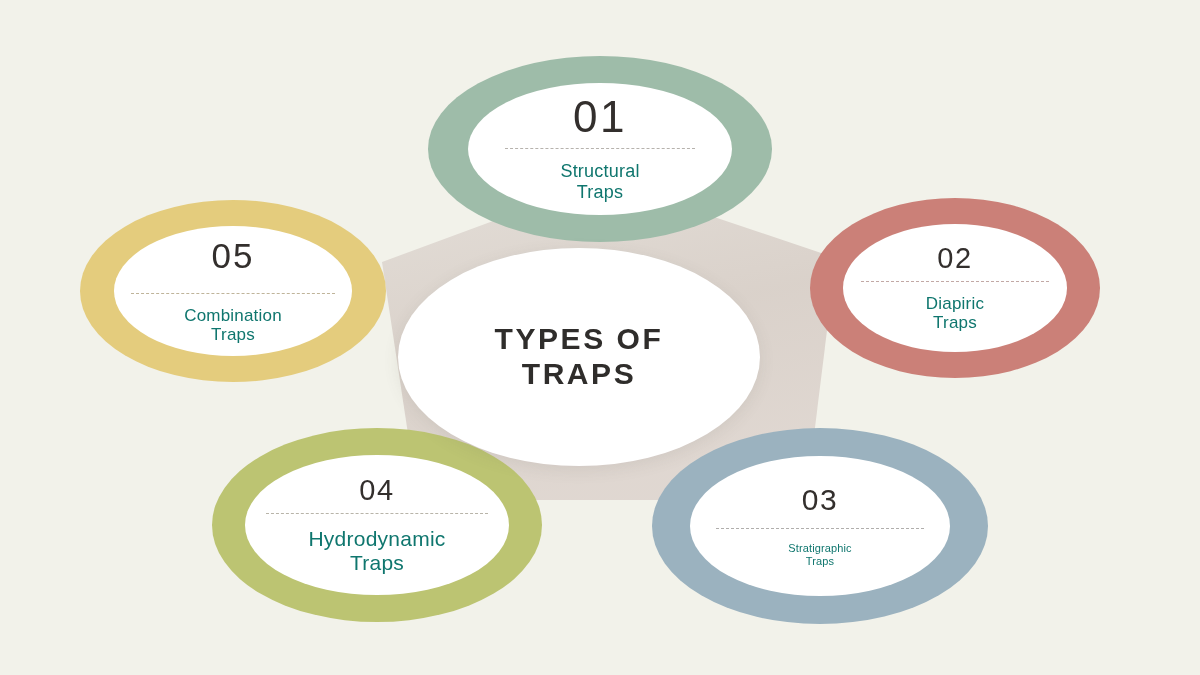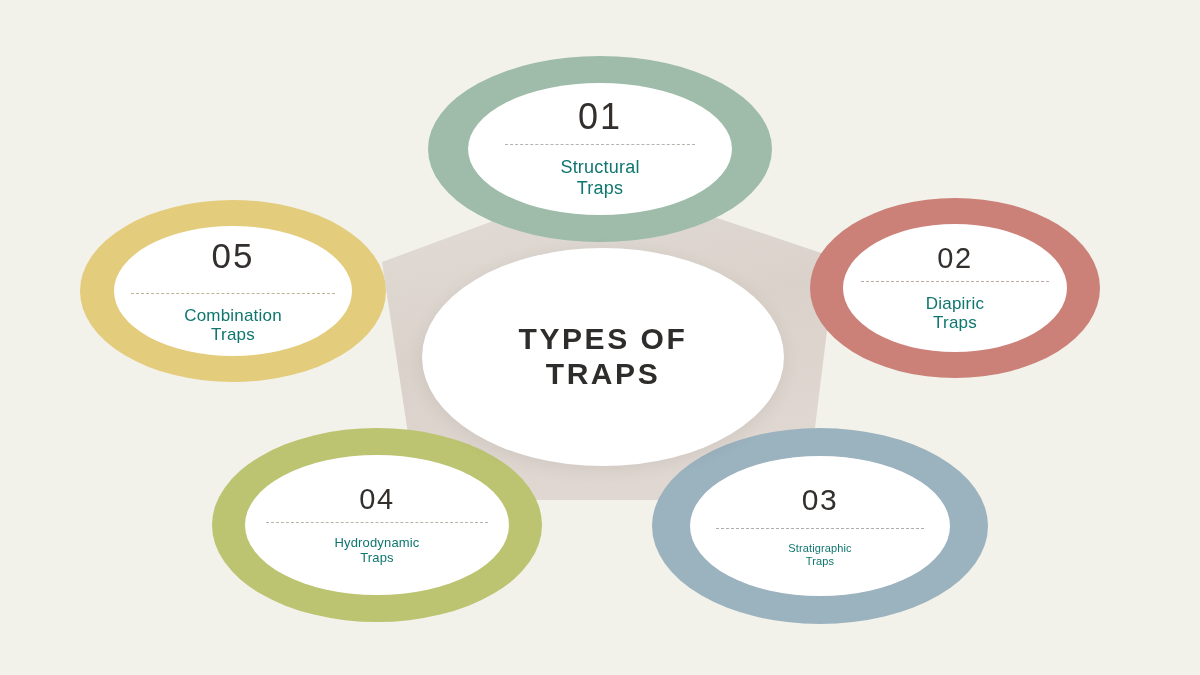--- a/index.html
+++ b/index.html
@@ -82,21 +82,21 @@
 
   
   
   #node-01 {
     left: 428px; top: 56px;
     width: 344px; height: 186px;
     background: #9ebca9;
     padding: 27px 40px;
     z-index: 6;
   }
-  #node-01 .node-num   { font-size: 36px; margin-bottom: 9px; }
+  #node-01 .node-num   { font-size: 44px; margin-bottom: 9px; }
   #node-01 .node-divider { border-top-color: #b6b2ad; margin-bottom: 12px; }
   #node-01 .node-label { font-size: 18px; }
 
   
   #node-02 {
     left: 810px; top: 198px;
     width: 290px; height: 180px;
     background: #cb8078;
     padding: 26px 33px;
     z-index: 5;
@@ -120,38 +120,38 @@
   
   #node-04 {
     left: 212px; top: 428px;
     width: 330px; height: 194px;
     background: #bcc472;
     padding: 27px 33px;
     z-index: 5;
   }
   #node-04 .node-num   { font-size: 29px; margin-bottom: 8px; }
   #node-04 .node-divider { border-top-color: #b8b4a9; width: 84%; margin-bottom: 13px; }
-  #node-04 .node-label { font-size: 13px; }
+  #node-04 .node-label { font-size: 21px; }
 
   
   #node-05 {
     left: 80px; top: 200px;
     width: 306px; height: 182px;
     background: #e4cc7d;
     padding: 26px 34px;
     z-index: 5;
   }
   #node-05 .node-num   { font-size: 35px; margin-bottom: 20px; }
   #node-05 .node-divider { border-top-color: #bfb49a; width: 86%; margin-bottom: 12px; }
   #node-05 .node-label { font-size: 17px; }
 
   
   #center-hub {
     position: absolute;
-    left: 422px; top: 248px;
+    left: 398px; top: 248px;
     width: 362px; height: 218px;
     background: #ffffff;
     border-radius: 50%;
     display: flex;
     align-items: center;
     justify-content: center;
     z-index: 20;
     box-shadow: 0 4px 16px rgba(90, 85, 75, 0.10);
   }
 

